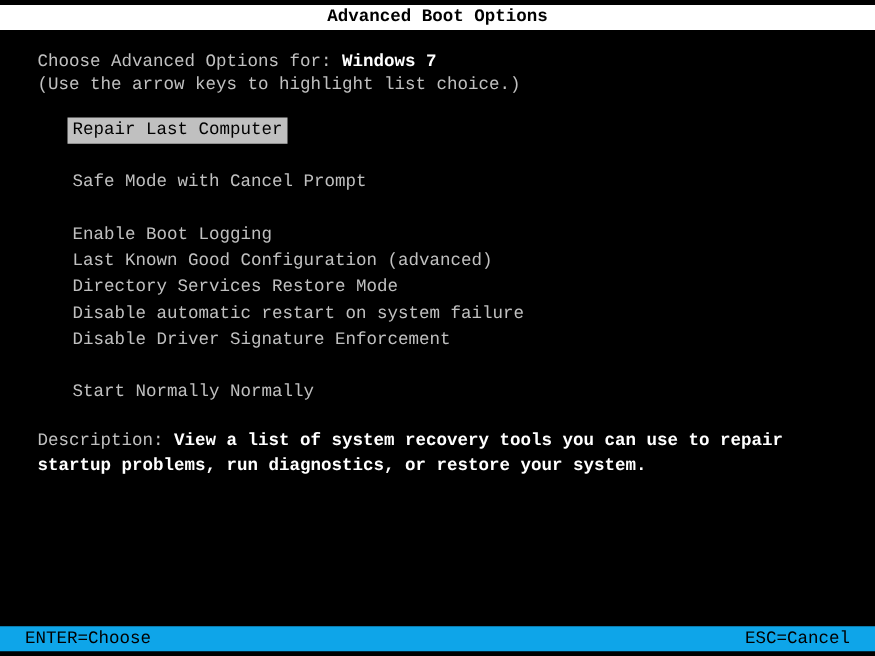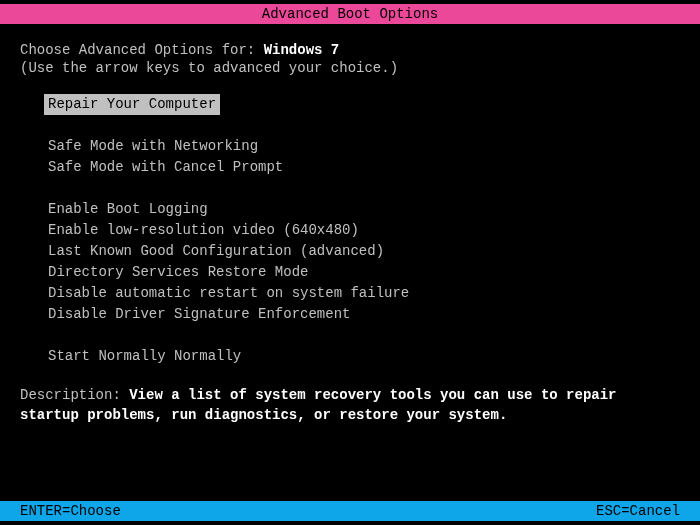--- a/index.html
+++ b/index.html
@@ -11,29 +11,30 @@
       width: 700px;
       height: 525px;
       background: #000;
       color: #c0c0c0;
       font-family: "Courier New", Courier, monospace;
       font-size: 14px;
       overflow: hidden;
       position: relative;
     }
     .title-bar {
-      background: #ec4899;
+      background: #ffffff;
       color: #000;
       text-align: center;
       padding: 2px 0;
       margin-top: 4px;
-      font-weight: normal;
+      font-weight: bold;
     }
     .content {
       padding: 18px 20px 0 20px;
+      margin-left: 10px;
     }
     .intro-line {
       margin-bottom: 2px;
     }
     .os-name {
       color: #fff;
       font-weight: bold;
     }
     .hint {
       margin-bottom: 18px;
@@ -84,30 +85,28 @@
 <body>
 
 <div class="title-bar">
   <span>Advanced Boot Options</span>
 </div>
 
 <div class="content">
   <div class="intro-line">
     <span>Choose Advanced Options for: </span><span class="os-name">Windows 7</span>
   </div>
-  <div class="hint">(Use the arrow keys to advanced your choice.)</div>
+  <div class="hint">(Use the arrow keys to highlight list choice.)</div>
 
   <div class="options">
-    <span class="option selected">Repair Your Computer</span>
+    <span class="option selected">Repair Last Computer</span>
     <div class="gap"></div>
-    <span class="option">Safe Mode with Networking</span>
     <span class="option">Safe Mode with Cancel Prompt</span>
     <div class="gap"></div>
     <span class="option">Enable Boot Logging</span>
-    <span class="option">Enable low-resolution video (640x480)</span>
     <span class="option">Last Known Good Configuration (advanced)</span>
     <span class="option">Directory Services Restore Mode</span>
     <span class="option">Disable automatic restart on system failure</span>
     <span class="option">Disable Driver Signature Enforcement</span>
     <div class="gap"></div>
     <span class="option">Start Normally Normally</span>
   </div>
 
   <div class="description">
     <span class="desc-label">Description: </span><span class="desc-text">View a list of system recovery tools you can use to repair startup problems, run diagnostics, or restore your system.</span>

